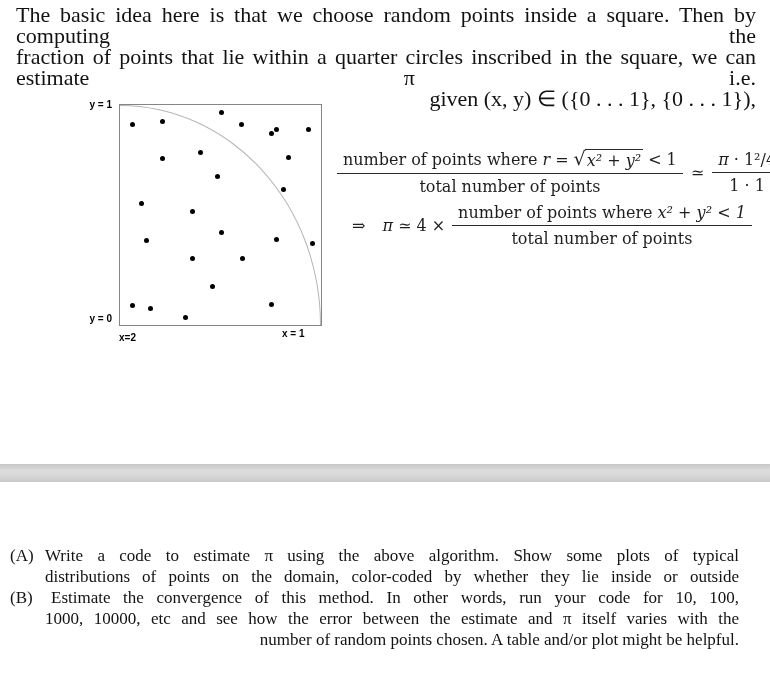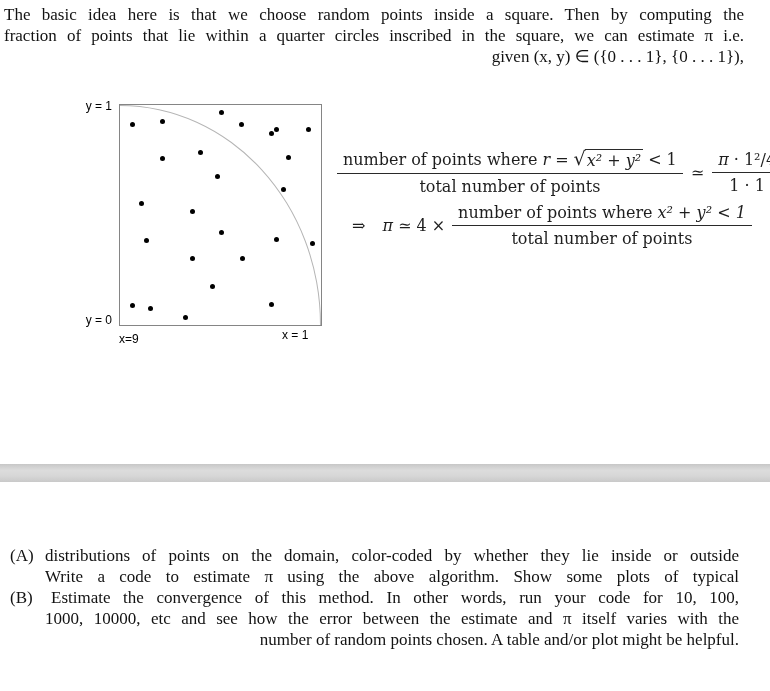--- a/index.html
+++ b/index.html
@@ -2,42 +2,42 @@
 <html><head>
 <meta charset="utf-8">
 <style>
   html,body { margin:0; padding:0; background:#fff; }
   .page {
     position:relative; width:770px; height:691px; background:#ffffff;
     font-family:"Liberation Serif", serif; color:#121212; overflow:hidden;
   }
 
   
-  .intro { position:absolute; left:4px; top:4px; width:740px;
-           font-size:17px; line-height:21px; }
+  .intro { position:absolute; left:16px; top:4px; width:740px;
+           font-size:22px; line-height:21px; }
   .jline { text-align:justify; text-align-last:justify; }
   .lline { text-align:right; }
 
   
   .fig-square {
     position:absolute; left:119px; top:104px; width:203px; height:222px;
     border:1.5px solid #858585; box-sizing:border-box; overflow:hidden;
     background:#fff;
   }
   .arc {
     position:absolute; left:-100%; top:0; width:200%; height:200%;
     border:1.4px solid #b5b5b5; border-radius:50%; box-sizing:border-box;
   }
   .dot {
     position:absolute; width:5px; height:5px; margin:-2.5px 0 0 -2.5px;
     background:#000; border-radius:50%;
   }
   .fig-label {
     position:absolute; font-family:"Liberation Sans", sans-serif;
-    font-weight:normal; font-size:12px; color:#000; white-space:nowrap;
+    font-weight:bold; font-size:10px; color:#000; white-space:nowrap;
   }
   .lbl-y1 { left:58px;  top:99px;  width:54px; text-align:right; }
   .lbl-y0 { left:58px;  top:313px; width:54px; text-align:right; }
   .lbl-x0 { left:119px; top:332px; }
   .lbl-x1 { left:282px; top:328px; width:60px; text-align:left; }
 
   
   .eq {
     position:absolute; display:flex; align-items:center; white-space:nowrap;
     font-family:"DejaVu Serif", serif; font-size:16px; color:#1e1e1e;
@@ -107,21 +107,21 @@
         <div class="dot" style="left: 96%; top: 62.9%;"></div>
         <div class="dot" style="left: 36.1%; top: 69.7%;"></div>
         <div class="dot" style="left: 60.9%; top: 69.7%;"></div>
         <div class="dot" style="left: 46%; top: 82.4%;"></div>
         <div class="dot" style="left: 6.4%; top: 91%;"></div>
         <div class="dot" style="left: 15.3%; top: 92.3%;"></div>
         <div class="dot" style="left: 75.2%; top: 90.5%;"></div>
         <div class="dot" style="left: 32.7%; top: 96.4%;"></div>
       </div>
   </div>
-  <div class="fig-label lbl-x0">x=9</div>
+  <div class="fig-label lbl-x0">x=2</div>
   <div class="fig-label lbl-x1">x = 1</div>
 
   <div class="eq eq1">
     <div class="frac">
       <div class="fnum">
         <span>number of points where</span>
           <span class="mi">r</span>
           <span>=</span>
           <span class="sqrt">
             <span class="sign">√</span>
@@ -153,22 +153,22 @@
       <div class="fden">total number of points</div>
     </div>
   </div>
 
   <div class="divider"></div>
 
   <div class="tasks">
     <div class="task">
       <span class="task-label">(A)</span>
       <div class="task-lines">
+        <div class="jline">Write a code to estimate π using the above algorithm. Show some plots of typical</div>
         <div class="jline">distributions of points on the domain, color-coded by whether they lie inside or outside</div>
-        <div class="jline">Write a code to estimate π using the above algorithm. Show some plots of typical</div>
       </div>
     </div>
     <div class="task">
       <span class="task-label">(B)</span>
       <div class="task-lines">
         <div class="jline indent">Estimate the convergence of this method. In other words, run your code for 10, 100,</div>
         <div class="jline">1000, 10000, etc and see how the error between the estimate and π itself varies with the</div>
         <div class="lline">number of random points chosen. A table and/or plot might be helpful.</div>
       </div>
     </div>

